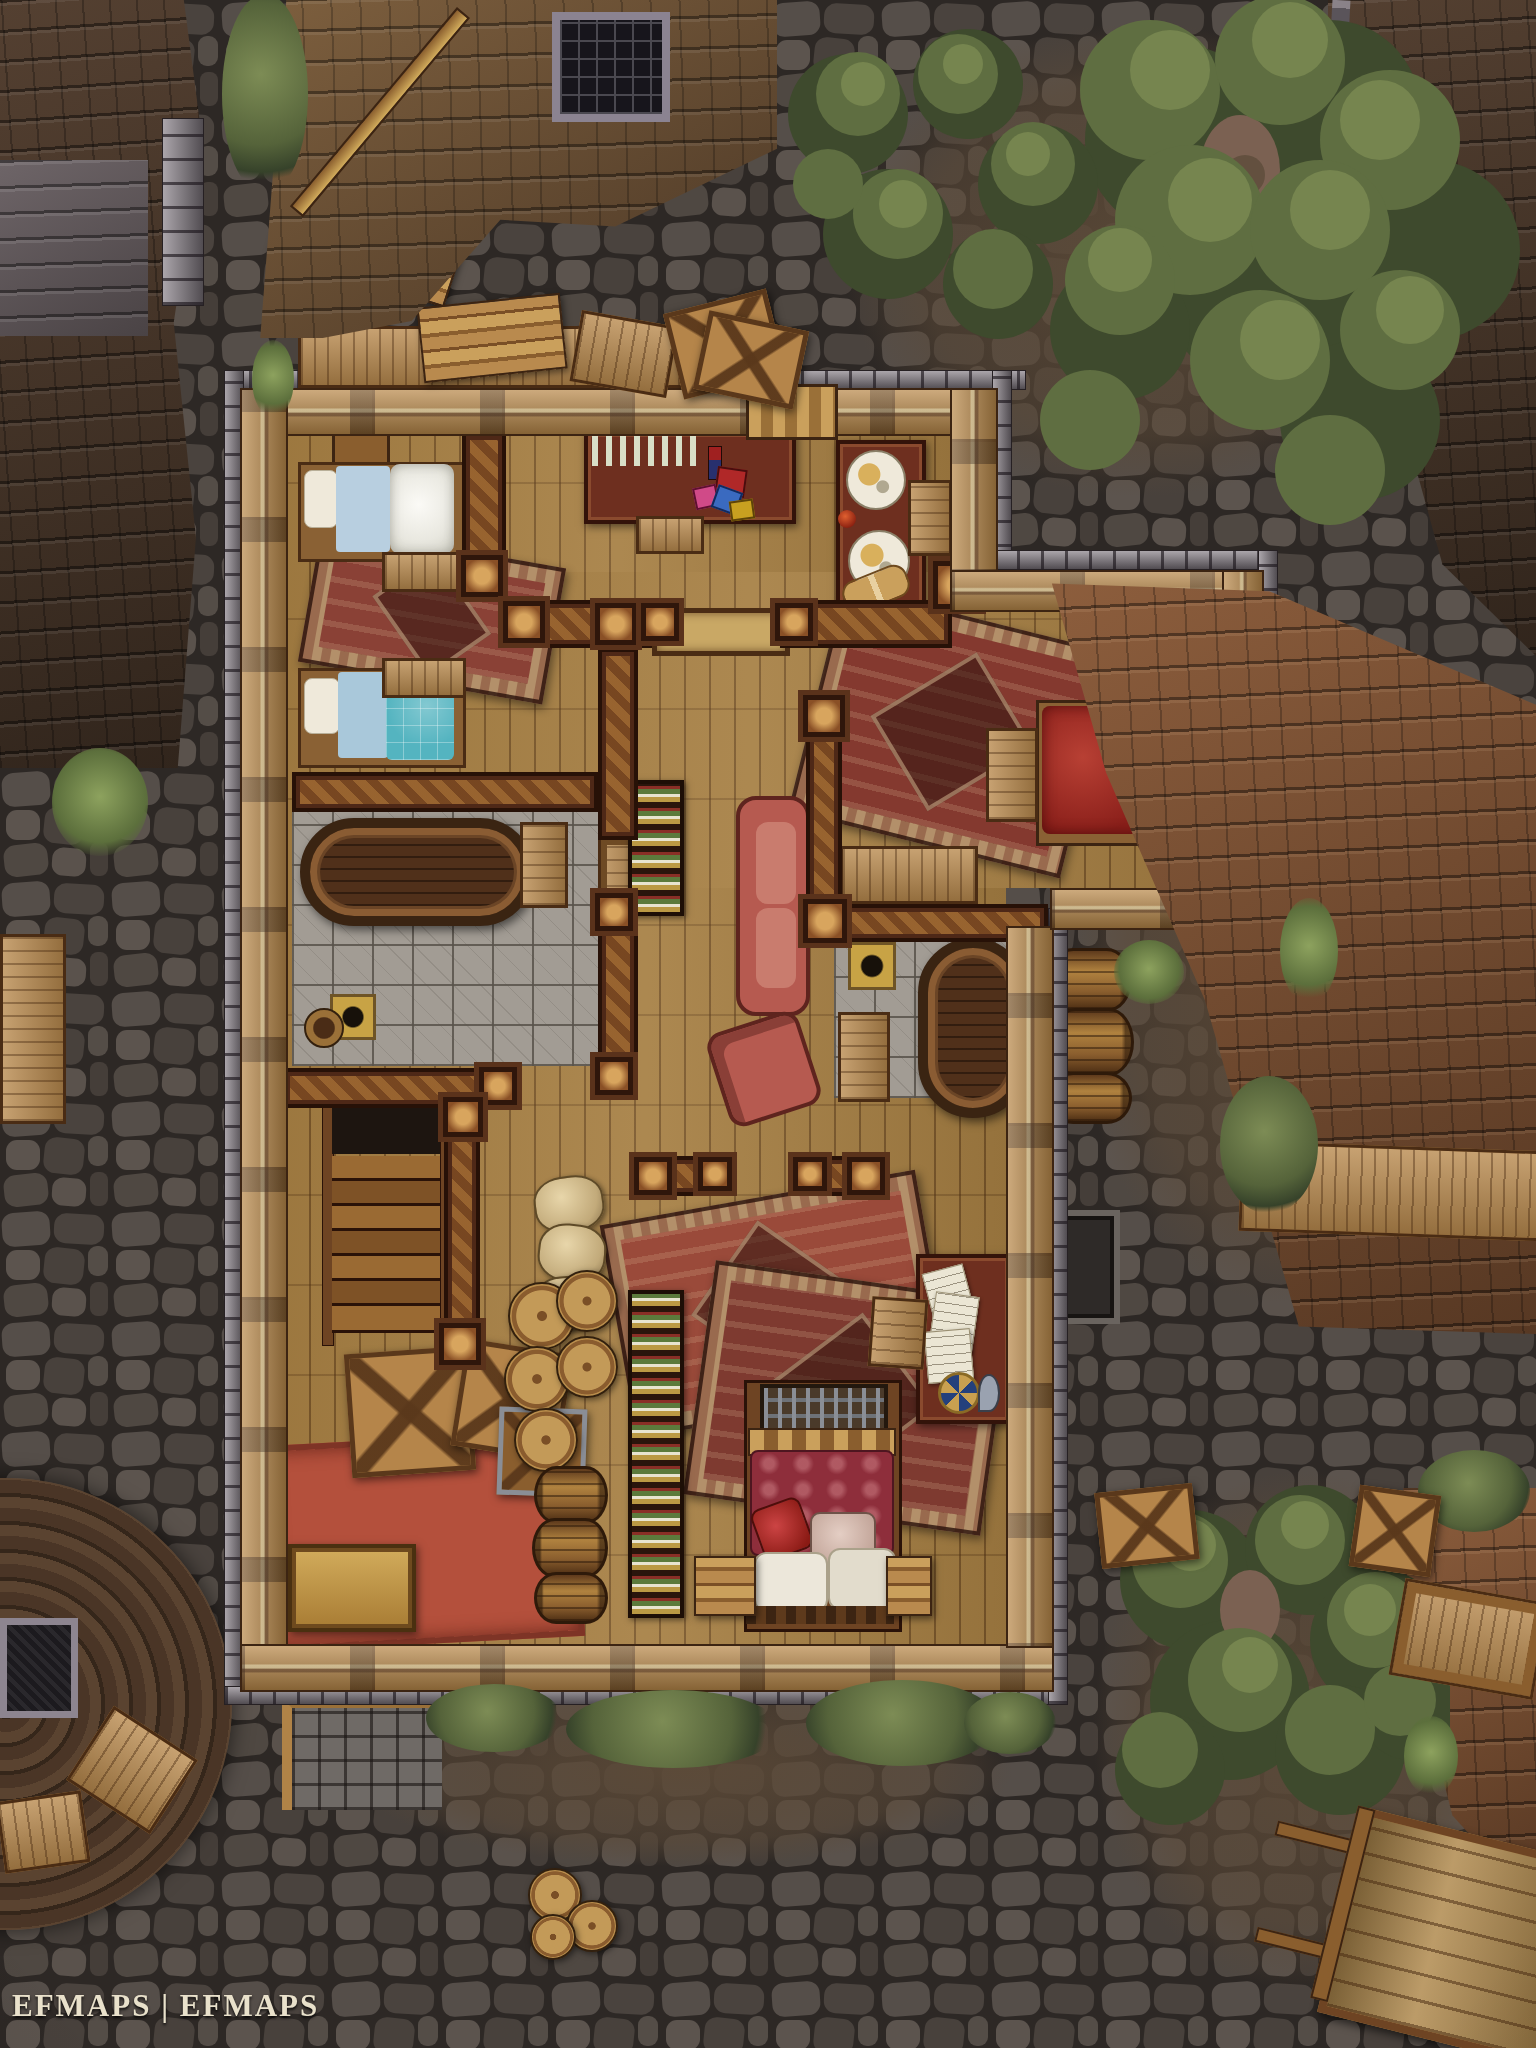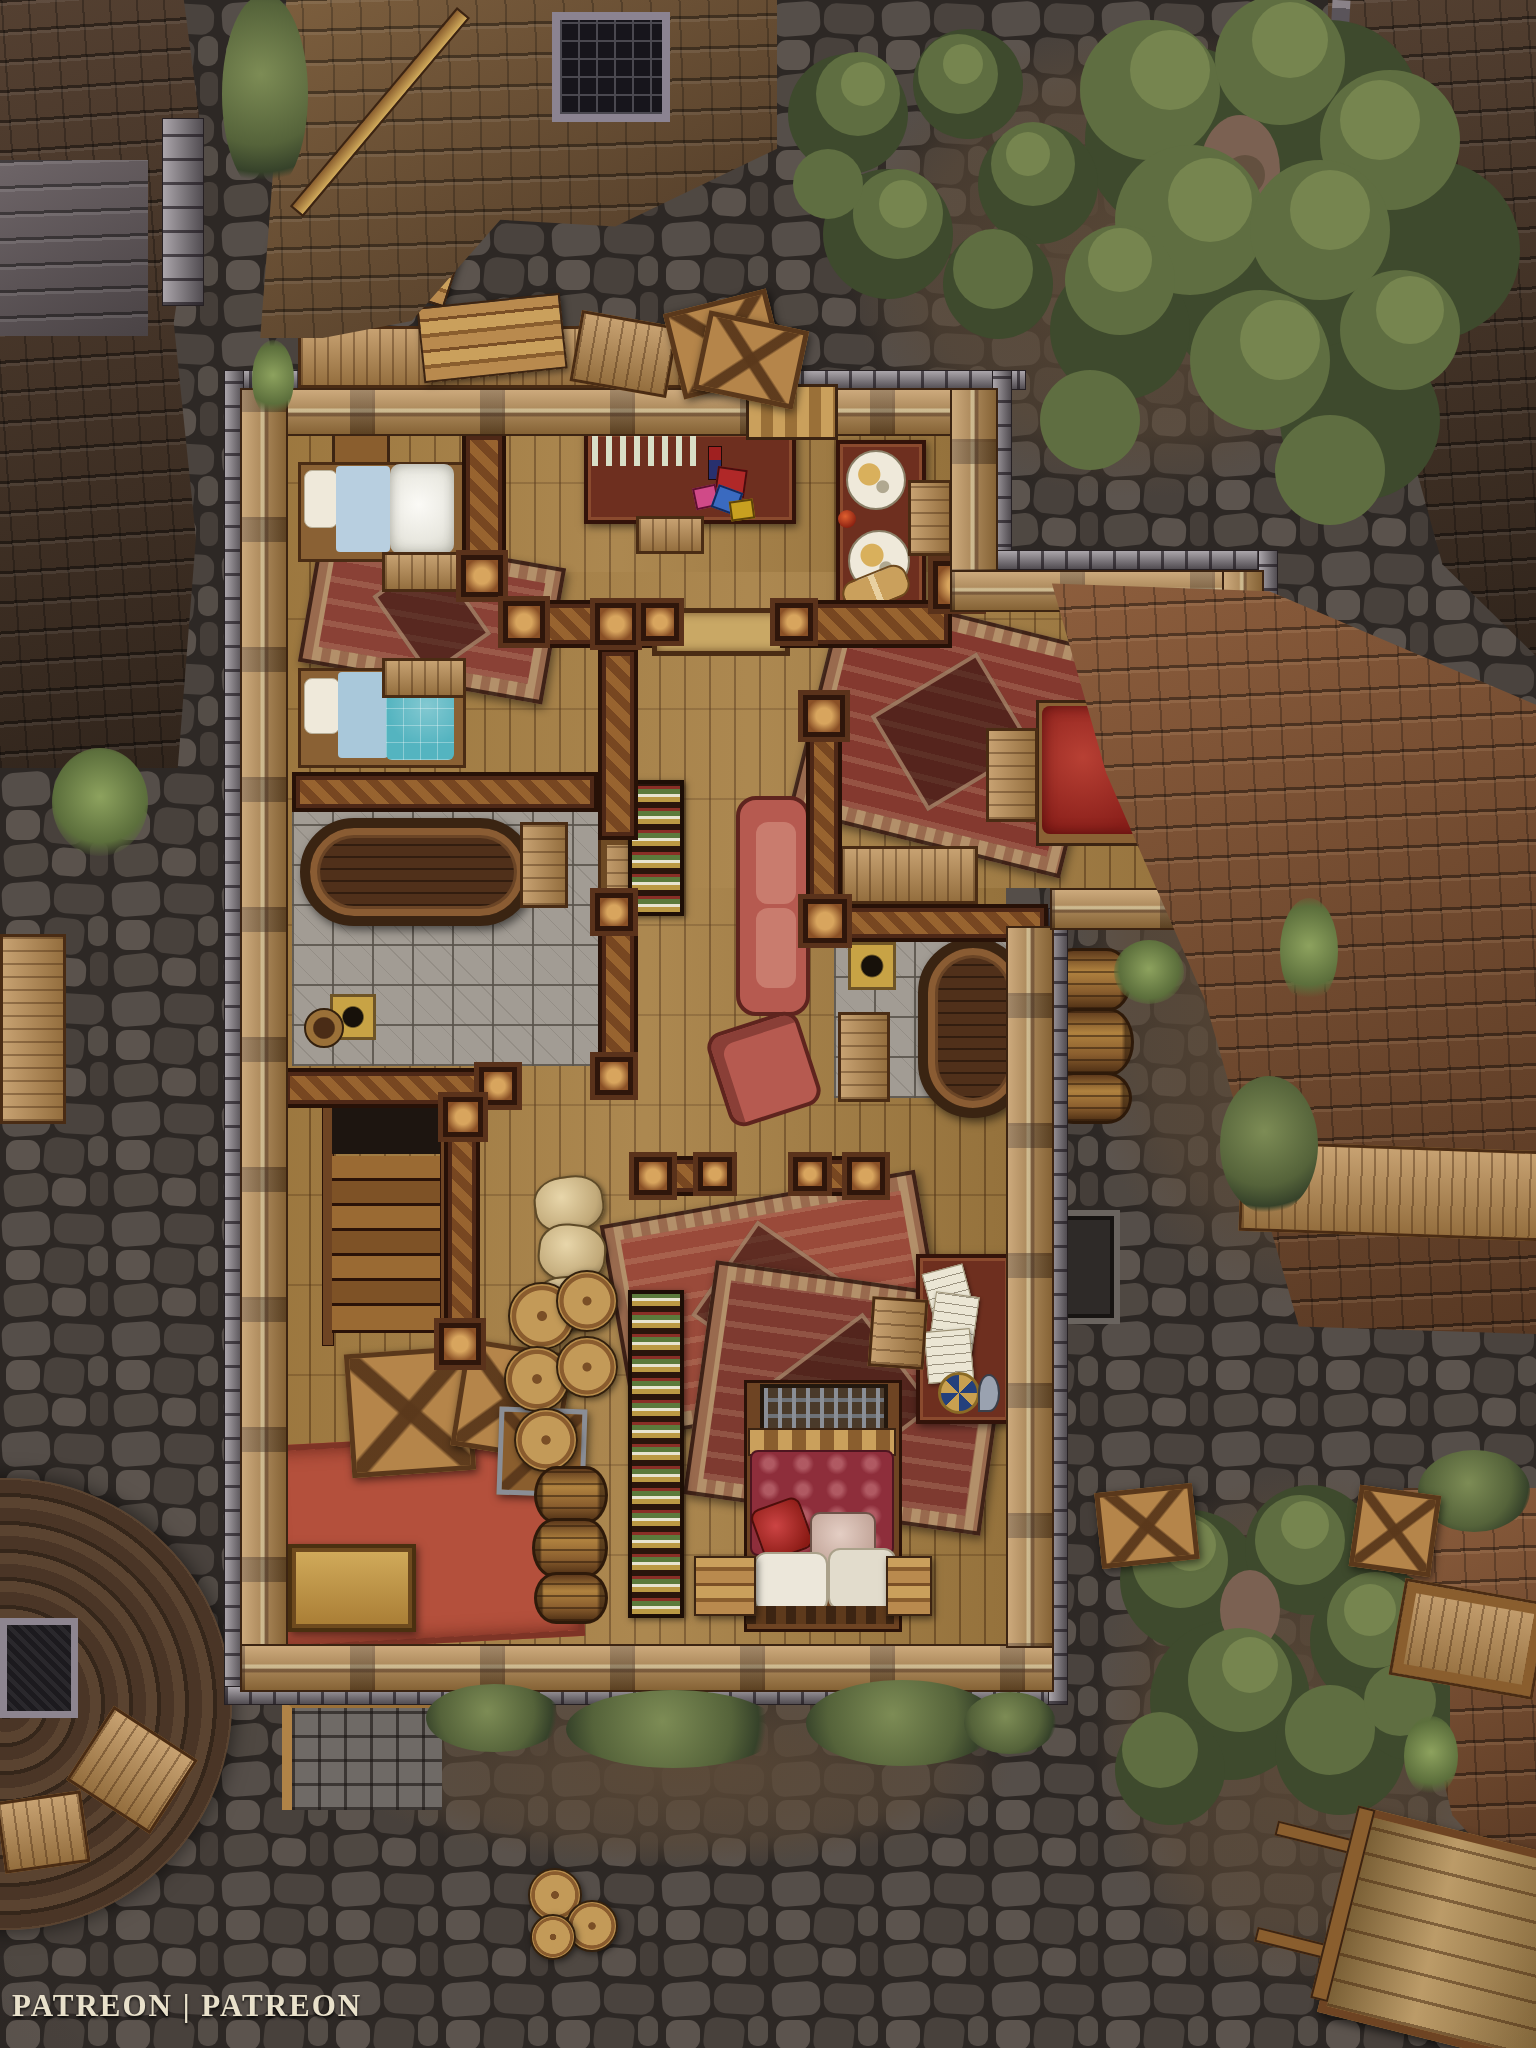--- a/index.html
+++ b/index.html
@@ -373,15 +373,15 @@
   <div class="ab crate" style="left:1354px;top:1490px;width:72px;height:72px;transform:rotate(8deg)"></div>
   <div class="ab woodtan-h" style="left:1396px;top:1590px;width:140px;height:92px;transform:rotate(10deg);box-shadow:inset 0 0 0 10px #8a5e2e"></div>
   <div class="ab" style="left:1262px;top:1780px;width:320px;height:250px;transform:rotate(14deg)">
     <div class="ab" style="left:0;top:78px;width:84px;height:11px;background:#8a5e2e;border:2px solid #3c2412"></div>
     <div class="ab" style="left:6px;top:186px;width:84px;height:11px;background:#8a5e2e;border:2px solid #3c2412"></div>
     <div class="ab" style="left:84px;top:44px;width:220px;height:194px;background-color:#b08a4e;background-image:repeating-linear-gradient(0deg,rgba(70,40,15,.5) 0 3px,rgba(0,0,0,0) 3px 26px),linear-gradient(90deg,rgba(0,0,0,.3),rgba(255,255,255,.15) 40%,rgba(0,0,0,.25));border:8px solid #6e4423;box-shadow:2px 4px 10px rgba(0,0,0,.6)"></div>
     <div class="ab" style="left:74px;top:44px;width:14px;height:194px;background:#8a5e2e;border:2px solid #3c2412"></div>
   </div>
 
   <div class="ab vin" style="left:0;top:0;width:1536px;height:2048px"></div>
-  <div class="ab" id="watermark" style="left:12px;top:1988px">PATREON | PATREON</div>
+  <div class="ab" id="watermark" style="left:12px;top:1988px">EFMAPS | EFMAPS</div>
 
 </div>
 
 </body></html>

